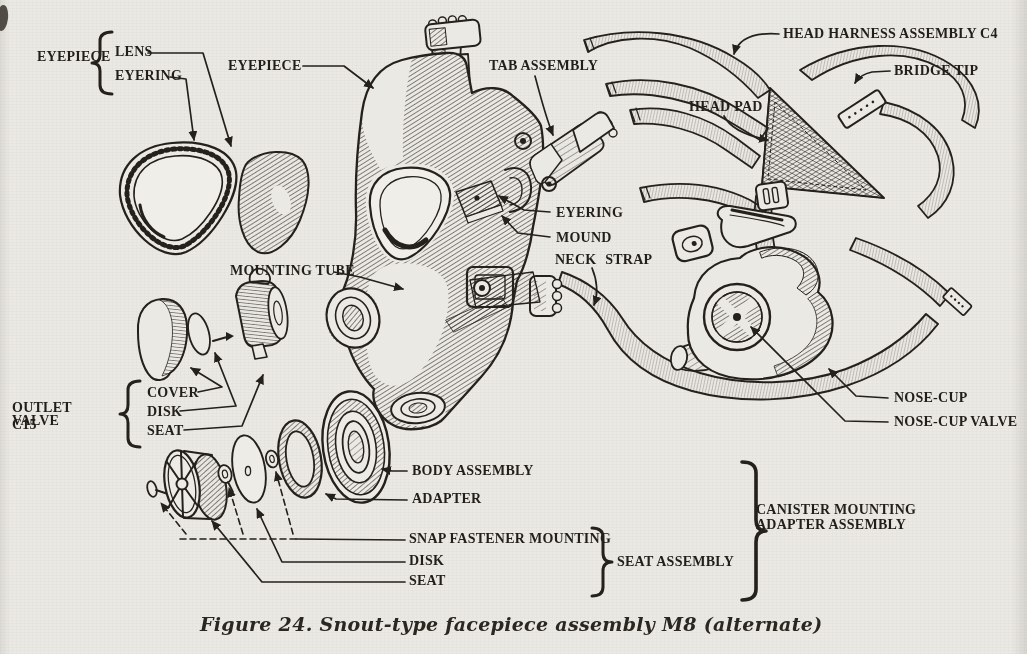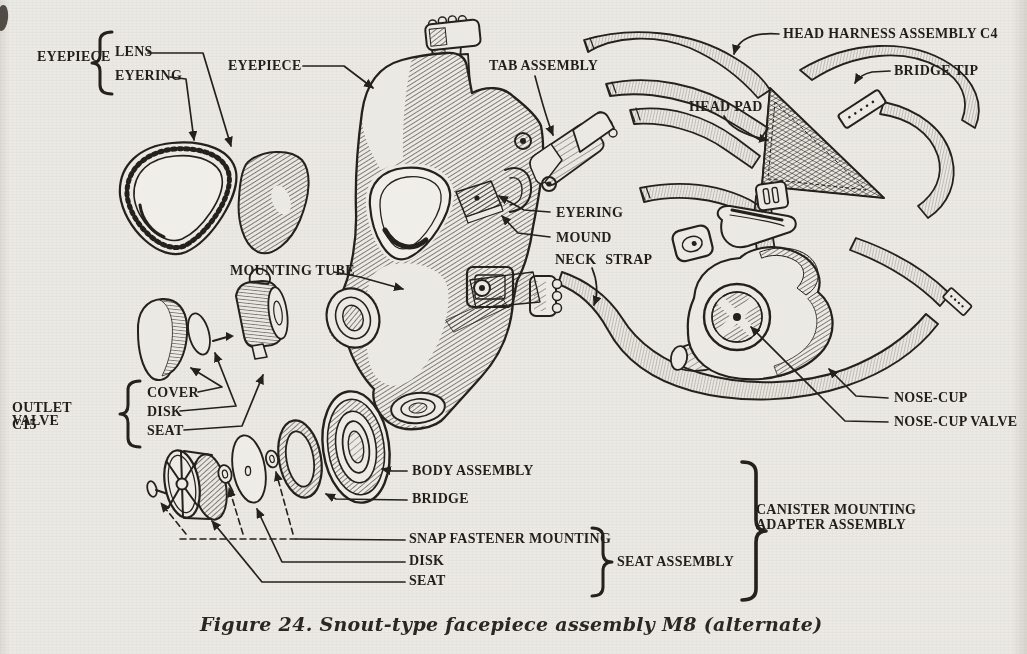--- a/index.html
+++ b/index.html
@@ -334,21 +334,21 @@
   <div class="lbl" style="left:556px;top:206px">EYERING</div>
   <div class="lbl" style="left:556px;top:231px">MOUND</div>
   <div class="lbl sp" style="left:555px;top:253px">NECK STRAP</div>
   <div class="lbl" style="left:230px;top:264px">MOUNTING TUBE</div>
   <div class="lbl ctr" style="left:12px;top:401px;width:106px">OUTLET VALVE</div>
   <div class="lbl ctr" style="left:12px;top:418px;width:106px">C15</div>
   <div class="lbl" style="left:147px;top:386px">COVER</div>
   <div class="lbl" style="left:147px;top:405px">DISK</div>
   <div class="lbl" style="left:147px;top:424px">SEAT</div>
   <div class="lbl" style="left:412px;top:464px">BODY ASSEMBLY</div>
-  <div class="lbl" style="left:412px;top:492px">BRIDGE</div>
+  <div class="lbl" style="left:412px;top:492px">ADAPTER</div>
   <div class="lbl" style="left:409px;top:532px">SNAP FASTENER MOUNTING</div>
   <div class="lbl" style="left:409px;top:554px">DISK</div>
   <div class="lbl" style="left:409px;top:574px">SEAT</div>
   <div class="lbl" style="left:617px;top:555px">SEAT ASSEMBLY</div>
   <div class="lbl" style="left:894px;top:391px">NOSE-CUP</div>
   <div class="lbl" style="left:894px;top:415px">NOSE-CUP VALVE</div>
   <div class="lbl ctr" style="left:756px;top:503px;width:170px">CANISTER MOUNTING</div>
   <div class="lbl ctr" style="left:756px;top:518px;width:170px">ADAPTER ASSEMBLY</div>
 
   <div class="caption">Figure 24. Snout-type facepiece assembly M8 (alternate)</div>

